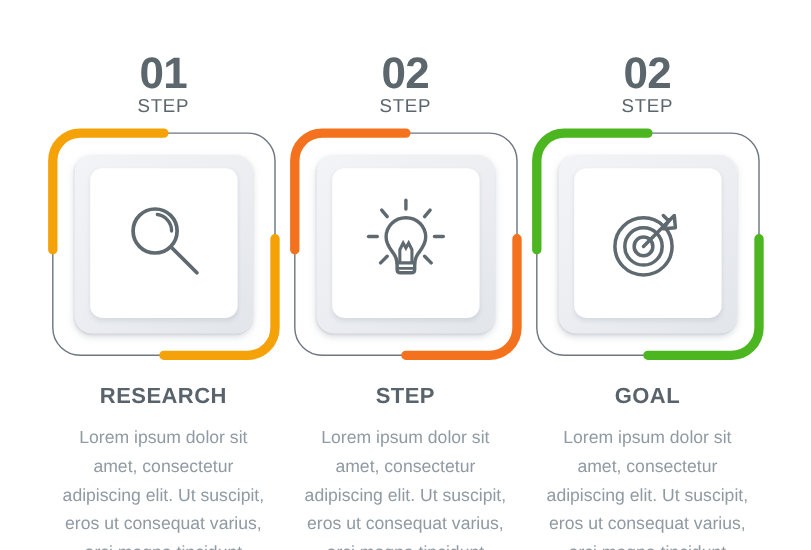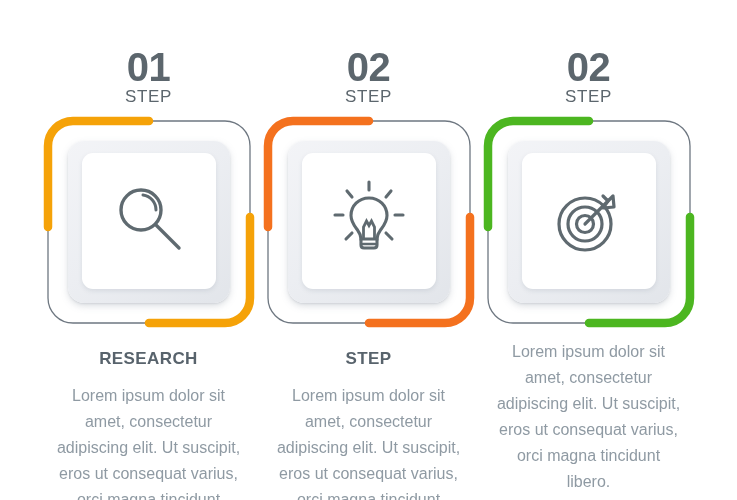--- a/index.html
+++ b/index.html
@@ -119,21 +119,21 @@
   }
   .icon-holder svg {
     width: 88px;
     height: 88px;
     display: block;
   }
 
   
   .step-title {
     margin-top: 24px;
-    font-size: 17px;
+    font-size: 20px;
     font-weight: bold;
     color: #58636c;
     letter-spacing: 0.4px;
     text-align: center;
   }
   .step-desc {
     margin-top: 14px;
     width: 186px;
     font-size: 16px;
     line-height: 1.62;
@@ -242,17 +242,18 @@
                   <circle cx="40" cy="47" r="8.5"></circle>
                   <line x1="40" y1="47" x2="63" y2="24"></line>
                   <path d="M58 19 L63 24 L68 19 L69 30 L58 31 L63 24"></path>
                 </g>
               </svg>
             </div>
           </div>
         </div>
       </div>
 
+      <div class="step-title">GOAL</div>
       <div class="step-desc">Lorem ipsum dolor sit amet, consectetur adipiscing elit. Ut suscipit, eros ut consequat varius, orci magna tincidunt libero.</div>
     </div>
 
   </div>
 </div>
 
 </body></html>

